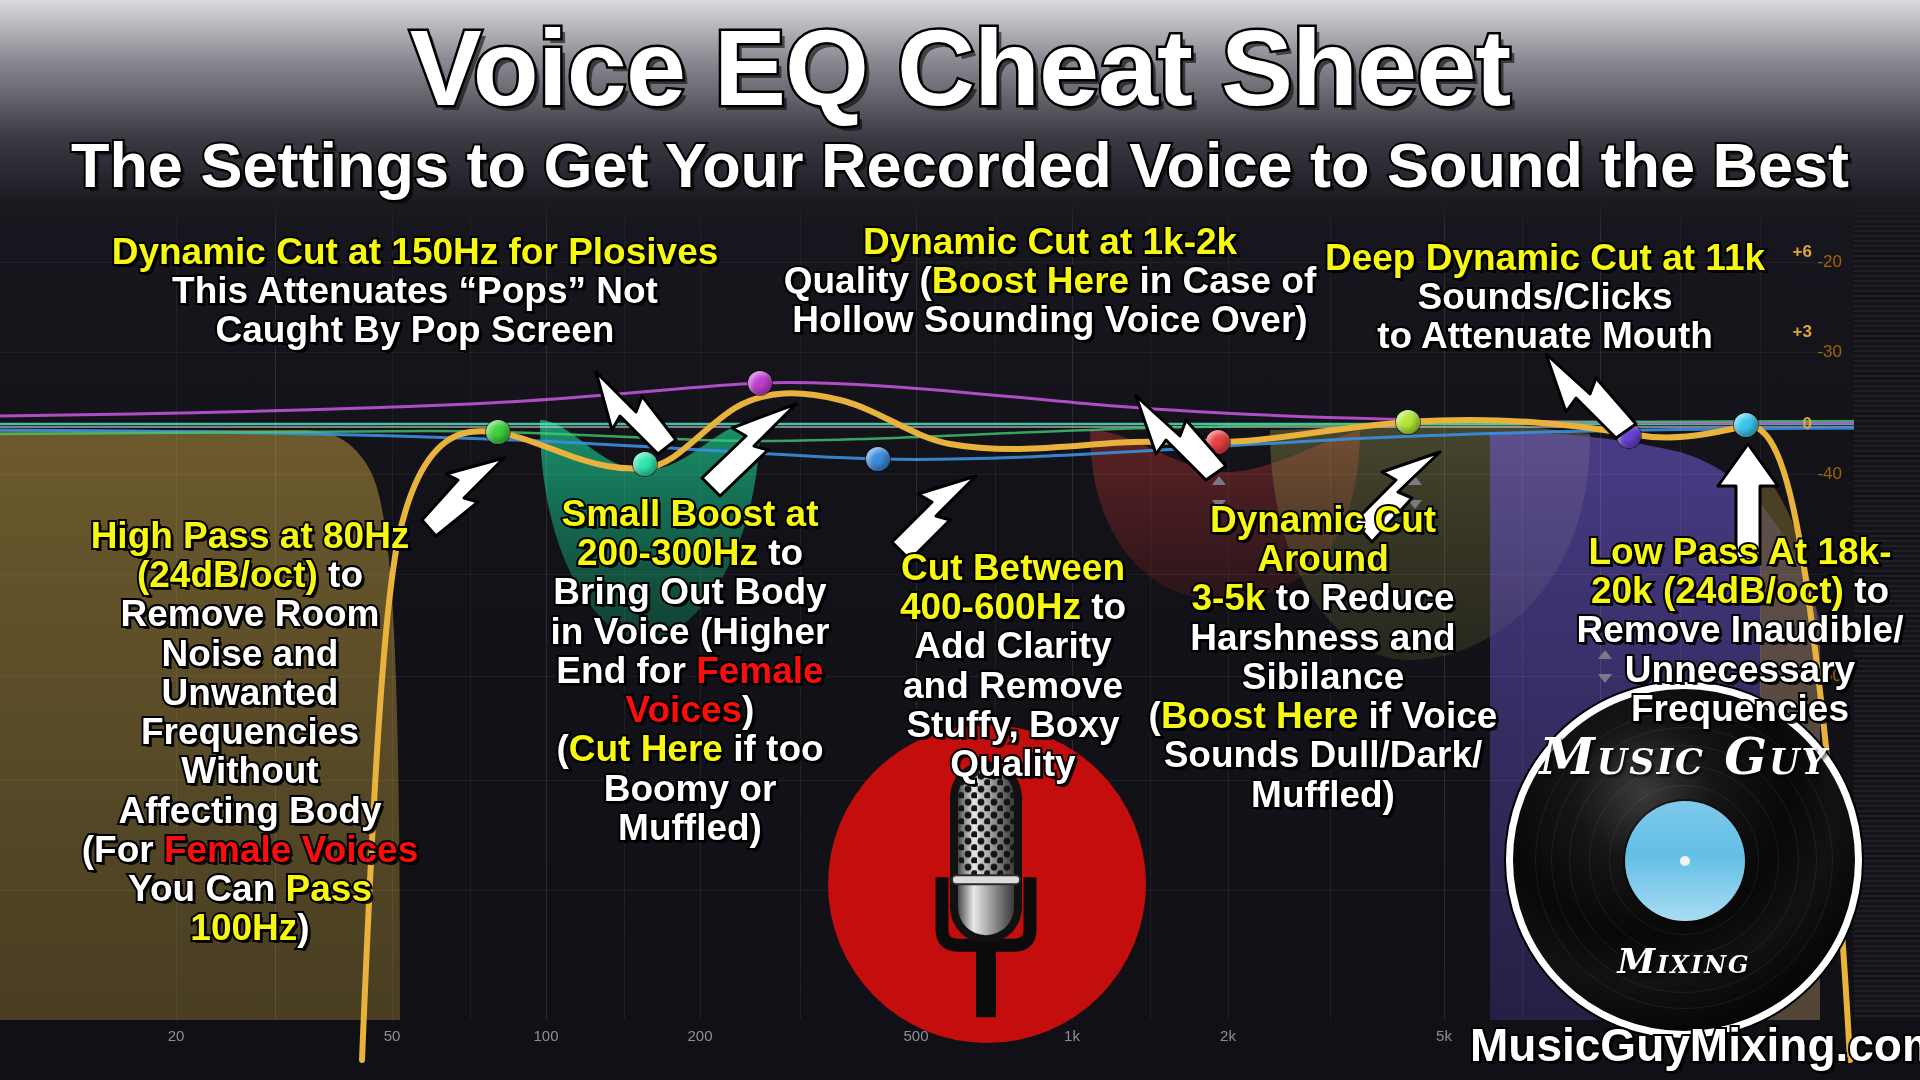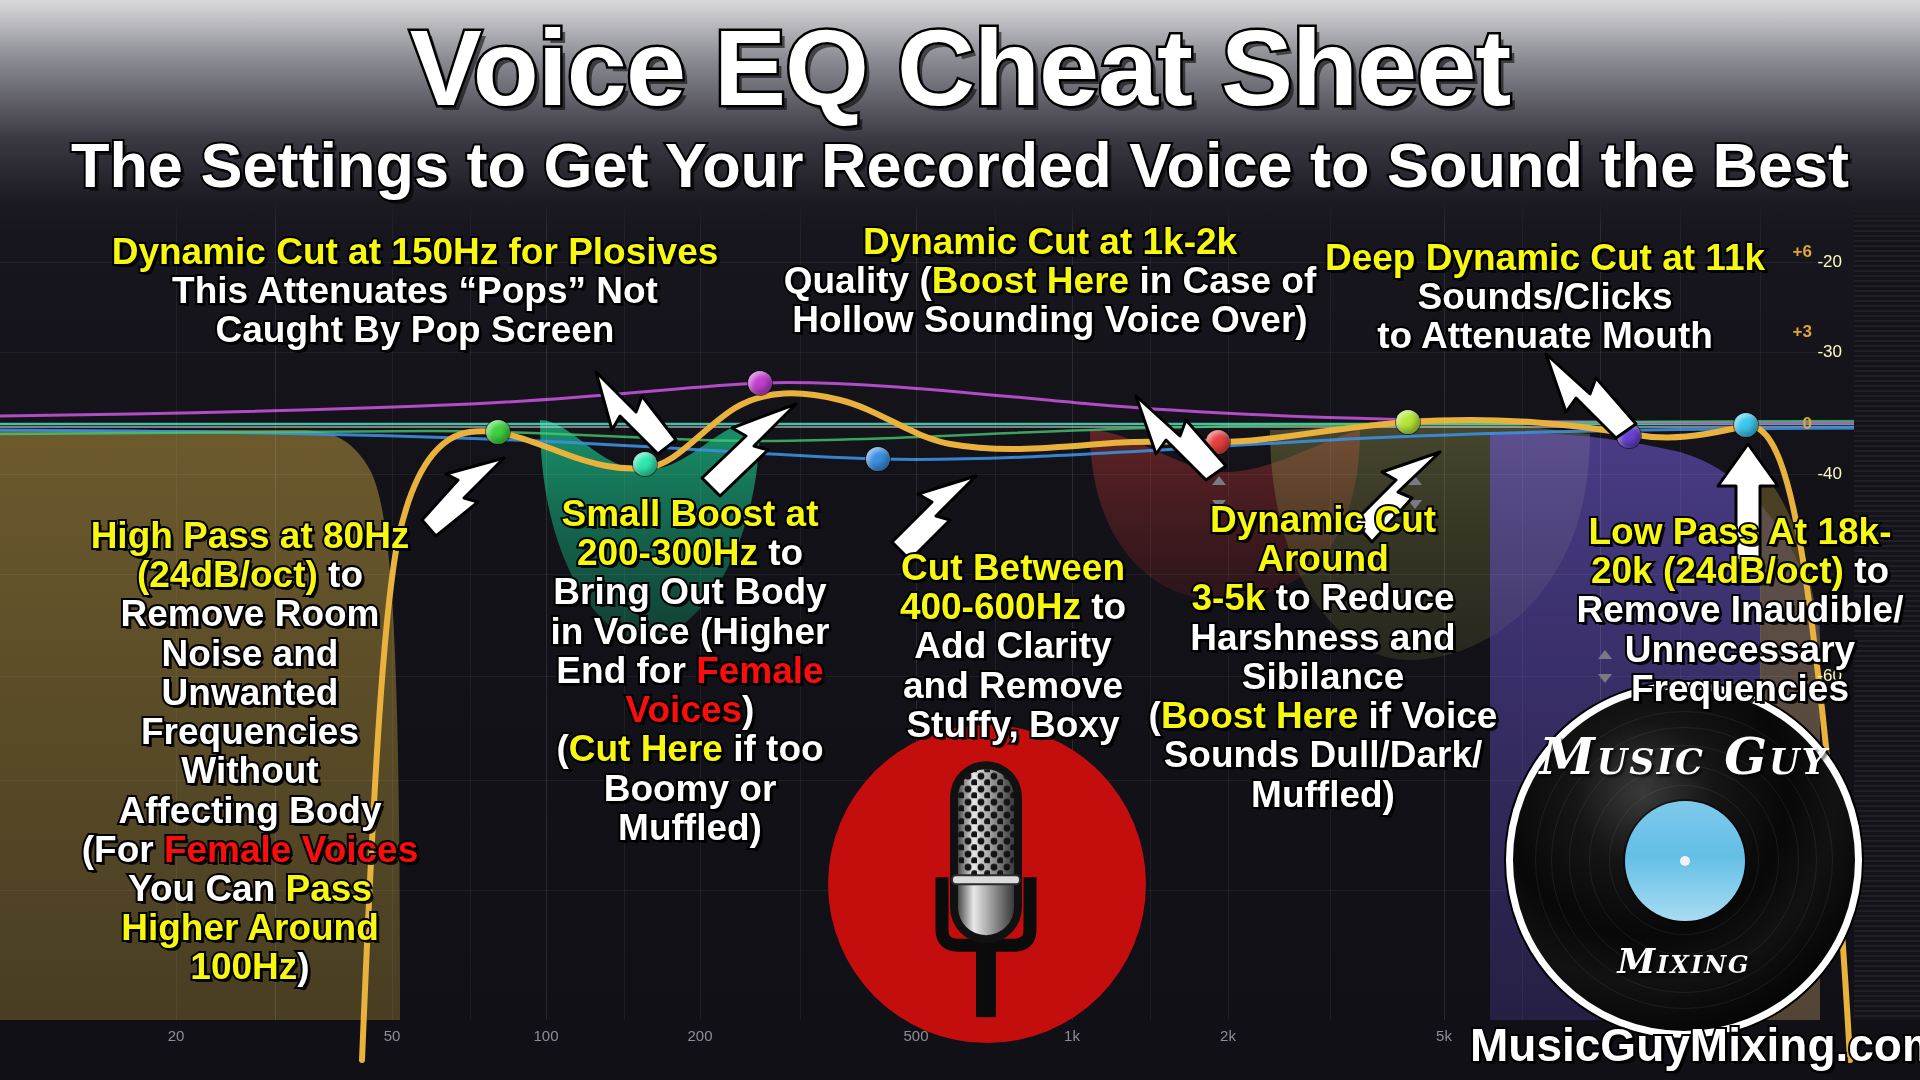--- a/index.html
+++ b/index.html
@@ -14,21 +14,21 @@
     position:absolute; inset:0;
     background:linear-gradient(180deg,#1b1a22 0%, #131219 45%, #101016 100%);
   }
   .vgrid, .hgrid { position:absolute; background:rgba(255,255,255,0.055); }
   .vgrid { width:1px; top:150px; bottom:60px; }
   .hgrid { height:1px; left:0; right:80px; }
   .vgrid.major { background:rgba(255,255,255,0.10); }
 
   .freq-lab { position:absolute; bottom:36px; font-size:15px; color:#8e8e98; transform:translateX(-50%);
               font-family:"Liberation Sans", sans-serif;text-align:right; }
-  .db-lab   { position:absolute; right:78px; font-size:17px; color:#fef9c3; transform:translateY(-50%); }
+  .db-lab   { position:absolute; right:78px; font-size:17px; color:#a16207; transform:translateY(-50%); }
   .db-lab.orange { color:#e0a43a; right:108px; font-weight:bold; }
 
   #spec-right { position:absolute; right:0; top:150px; width:66px; bottom:60px;
       background:repeating-linear-gradient(180deg, rgba(255,255,255,0.05) 0 2px, rgba(0,0,0,0) 2px 5px), #141319; }
 
   
   #header-grad { position:absolute; left:0; top:0; width:1920px; height:230px;
      background:linear-gradient(180deg,#d9d9dd 0%, #8a8a92 26%, #3b3a43 60%, #1b1a21 88%, rgba(17,16,21,0) 100%); }
 
   
@@ -311,21 +311,20 @@
       <div><span class="y">High Pass at 80Hz</span></div>
       <div><span class="y">(24dB/oct)</span><span> to</span></div>
       <div><span>Remove Room</span></div>
       <div><span>Noise and</span></div>
       <div><span>Unwanted</span></div>
       <div><span>Frequencies</span></div>
       <div><span>Without</span></div>
       <div><span>Affecting Body</span></div>
       <div><span>(For </span><span class="r">Female Voices</span></div>
       <div><span>You Can </span><span class="y">Pass</span></div>
-      <div><span class="y">Higher Around</span></div>
       <div><span class="y">100Hz</span><span>)</span></div>
     </div>
 
   <div class="ann" style="left:110px;top:232px;width:610px;font-size:37px">
       <div><span class="y">Dynamic Cut at 150Hz for Plosives</span></div>
       <div><span>This Attenuates “Pops” Not</span></div>
       <div><span>Caught By Pop Screen</span></div>
     </div>
 
   <div class="ann" style="left:540px;top:494px;width:300px;font-size:37px">
@@ -339,20 +338,21 @@
       <div><span>Boomy or</span></div>
       <div><span>Muffled)</span></div>
     </div>
 
   <div class="ann" style="left:878px;top:548px;width:270px;font-size:37px">
       <div><span class="y">Cut Between</span></div>
       <div><span class="y">400-600Hz</span><span> to</span></div>
       <div><span>Add Clarity</span></div>
       <div><span>and Remove</span></div>
       <div><span>Stuffy, Boxy</span></div>
+      <div><span>Quality</span></div>
     </div>
 
   <div class="ann" style="left:780px;top:222px;width:540px;font-size:37px">
       <div><span class="y">Dynamic Cut at 1k-2k</span></div>
       <div><span>Quality (</span><span class="y">Boost Here</span><span> in Case of</span></div>
       <div><span>Hollow Sounding Voice Over)</span></div>
     </div>
 
   <div class="ann" style="left:1148px;top:500px;width:350px;font-size:37px">
       <div><span class="y">Dynamic Cut Around</span></div>
@@ -363,21 +363,21 @@
       <div><span>Sounds Dull/Dark/</span></div>
       <div><span>Muffled)</span></div>
     </div>
 
   <div class="ann" style="left:1310px;top:238px;width:470px;font-size:37px">
       <div><span class="y">Deep Dynamic Cut at 11k</span></div>
       <div><span>Sounds/Clicks</span></div>
       <div><span>to Attenuate Mouth</span></div>
     </div>
 
-  <div class="ann" style="left:1570px;top:512px;width:340px;font-size:37px">
+  <div class="ann" style="left:1570px;top:532px;width:340px;font-size:37px">
       <div><span class="y">Low Pass At 18k-</span></div>
       <div><span class="y">20k (24dB/oct)</span><span> to</span></div>
       <div><span>Remove Inaudible/</span></div>
       <div><span>Unnecessary</span></div>
       <div><span>Frequencies</span></div>
     </div>
 
 </div>
 
 </body></html>

